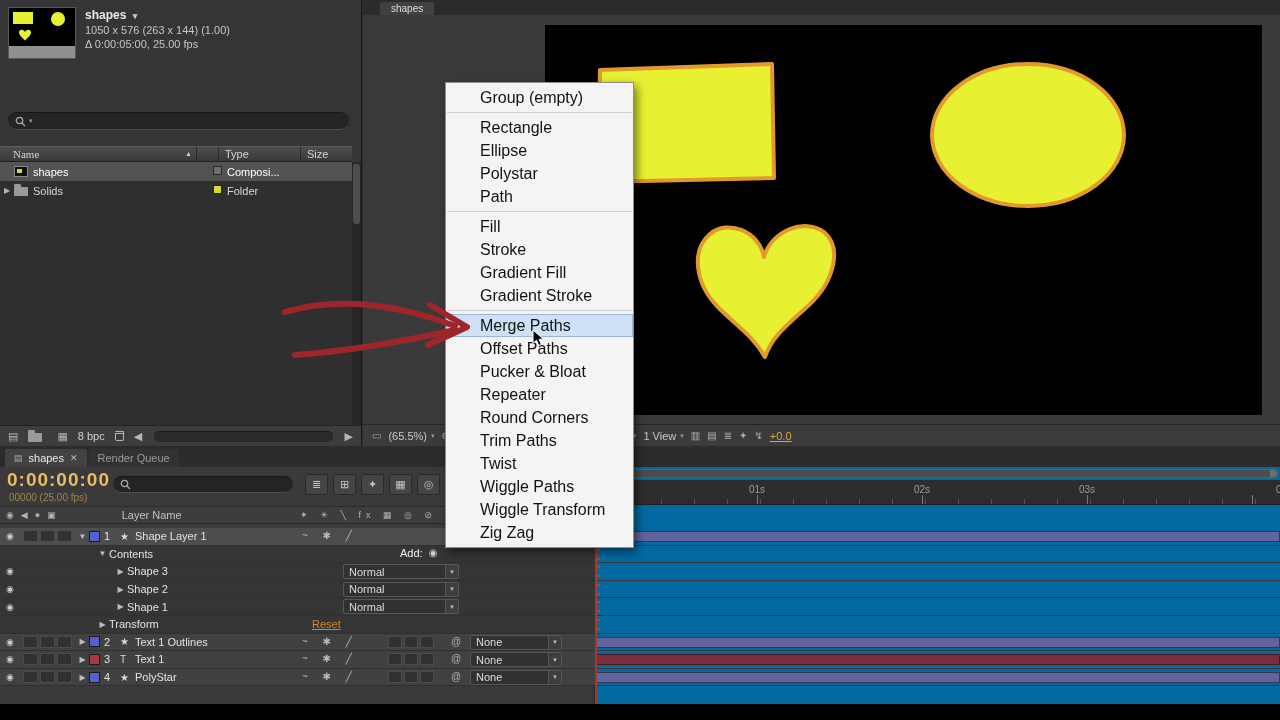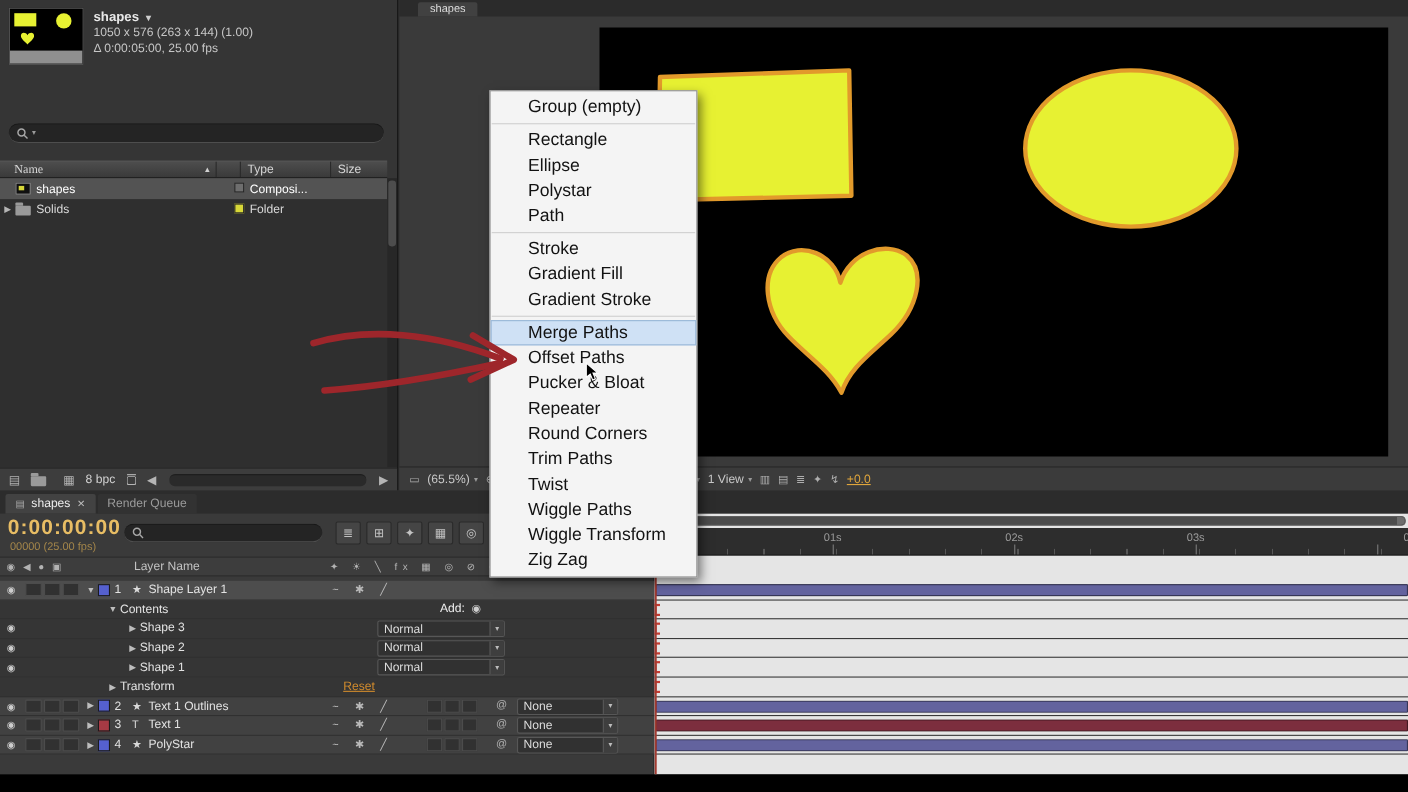--- a/index.html
+++ b/index.html
@@ -113,21 +113,21 @@
     display:flex; align-items:center; justify-content:center; font-size:7px; color:#bcbcbc; }
   .dd-mode { left:16px; width:116px;margin-left:27px; }
   .dd-parent { left:170px; width:92px; }
   .pboxes { position:absolute; left:88px; top:2px; display:flex; gap:2px; }
   .pboxes i { width:14px; height:12px; background:#313131; border:1px solid #4c4c4c; }
   .whip { position:absolute; left:151px; top:2px; font-size:10px; color:#adadad; }
   .add-ctl { position:absolute; left:100px; top:1px; display:flex; gap:6px; align-items:center; color:#f0f0f0; font-size:11px; }
   .add-ctl .bul { font-size:10px; color:#cfcfcf; }
   .reset-link { position:absolute; left:12px; top:2px; color:#cf8a2d; font-size:11px; text-decoration:underline; }
 
-  .tl-time { position:absolute; left:595px; top:21px; right:0; bottom:0; background:#e5e5e5; overflow:hidden; }
+  .tl-time { position:absolute; left:595px; top:21px; right:0; bottom:0; background:#0369a1; overflow:hidden; }
   .workarea { position:absolute; left:2px; right:2px; top:2px; height:9px; background:#4c4c4c; border:1px solid #5f5f5f; border-radius:4px; }
   .workarea::before, .workarea::after { content:""; position:absolute; top:0; bottom:0; width:7px; background:#6d6d6d; }
   .workarea::before { left:0; border-radius:4px 0 0 4px; } .workarea::after { right:0; border-radius:0 4px 4px 0; }
   .ruler { position:absolute; left:0; right:0; top:13px; height:25px; background:#2d2d2d; border-bottom:1px solid #212121; }
   .ruler::before { content:""; position:absolute; left:0; right:0; bottom:0; height:5px;
     background:repeating-linear-gradient(90deg,#575757 0 1px,transparent 1px 33px); }
   .rlabel { position:absolute; top:4px; transform:translateX(-50%); font-size:10px; color:#9c9c9c; }
   .rtick { position:absolute; bottom:0; width:1px; height:9px; background:#7a7a7a; }
   .time-rows { position:absolute; left:0; right:0; top:61px; }
   .time-row { height:17.6px; border-bottom:1px solid #393939; position:relative; }
@@ -264,20 +264,21 @@
   </div>
 
   <div id="shape-menu">
     <div class="menu-item">Group (empty)</div>
     <div class="menu-sep"></div>
     <div class="menu-item">Rectangle</div>
     <div class="menu-item">Ellipse</div>
     <div class="menu-item">Polystar</div>
     <div class="menu-item">Path</div>
     <div class="menu-sep"></div>
+    <div class="menu-item">Fill</div>
     <div class="menu-item">Stroke</div>
     <div class="menu-item">Gradient Fill</div>
     <div class="menu-item">Gradient Stroke</div>
     <div class="menu-sep"></div>
     <div class="menu-item highlight">Merge Paths</div>
     <div class="menu-item">Offset Paths</div>
     <div class="menu-item">Pucker &amp; Bloat</div>
     <div class="menu-item">Repeater</div>
     <div class="menu-item">Round Corners</div>
     <div class="menu-item">Trim Paths</div>

